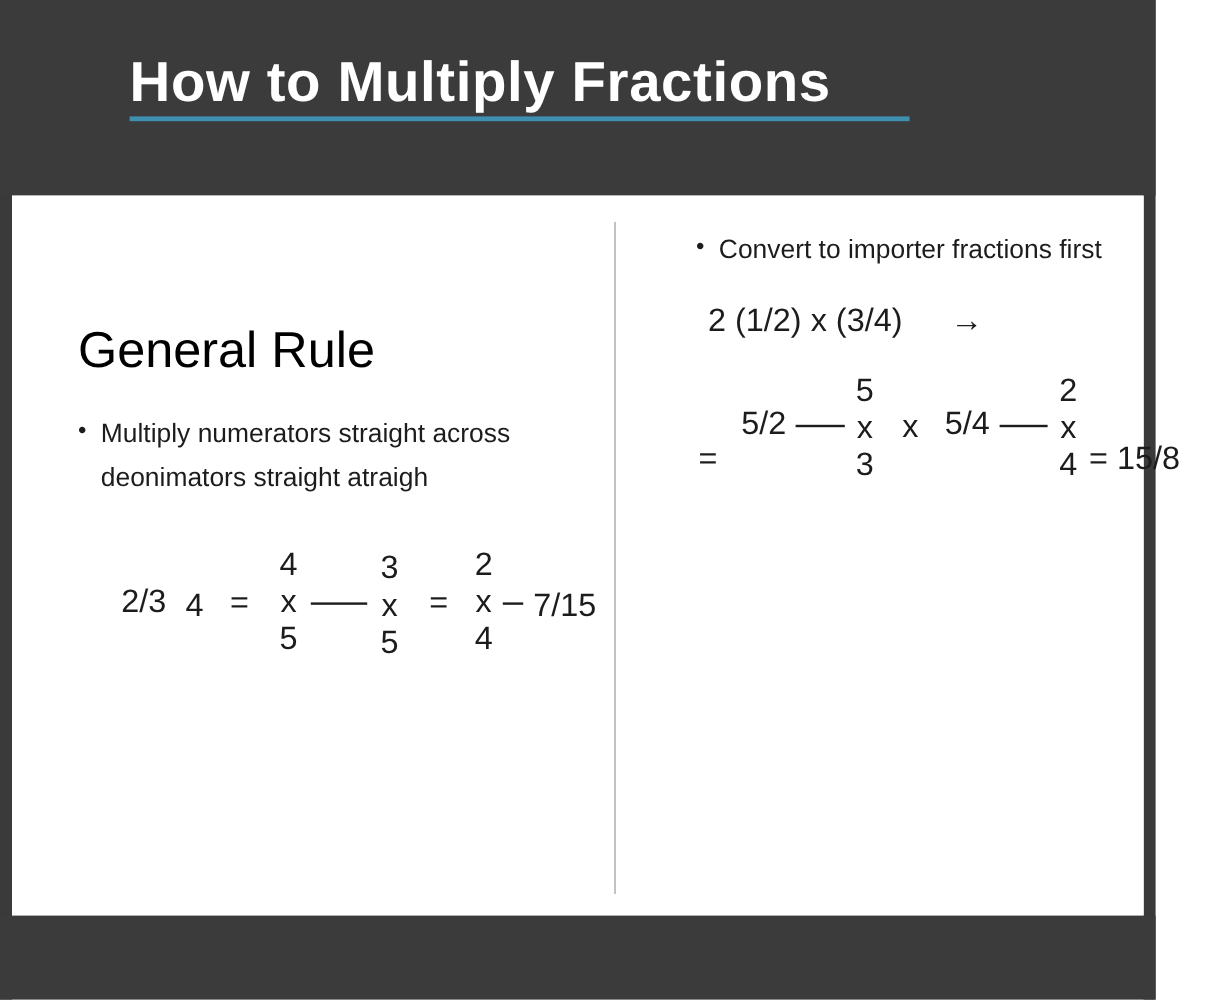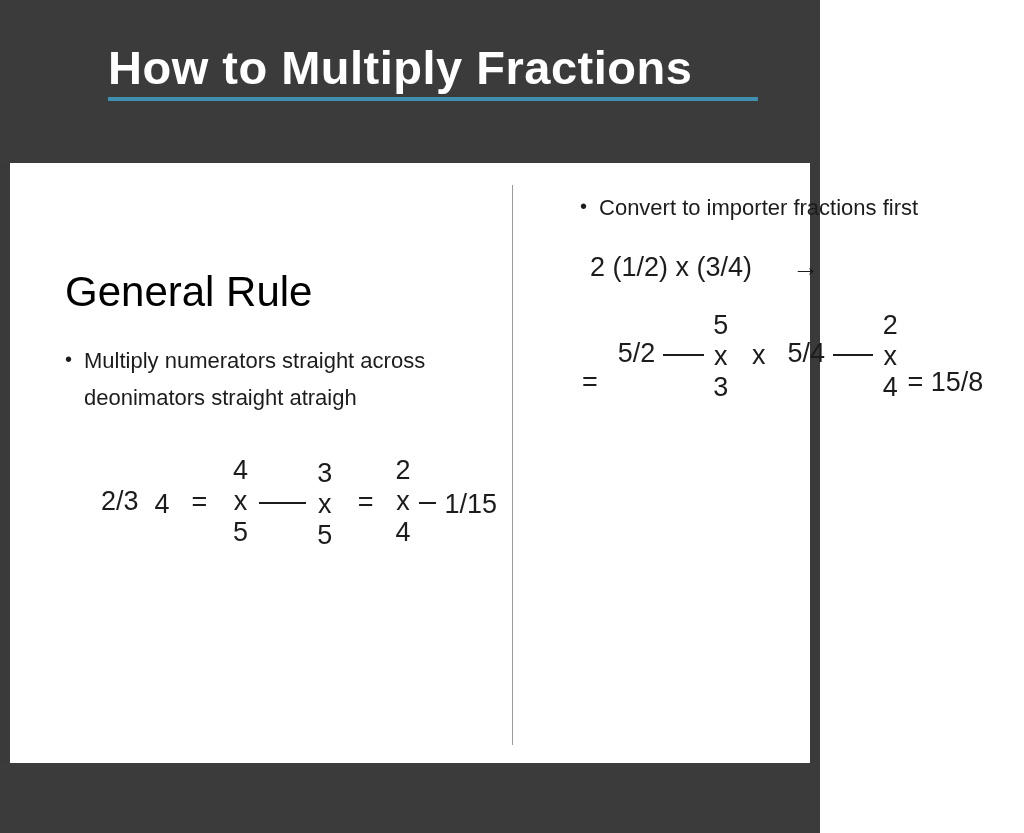--- a/index.html
+++ b/index.html
@@ -8,21 +8,21 @@
     background: #ffffff;
   }
   body {
     width: 1024px;
     height: 833px;
     font-family: "Liberation Sans", sans-serif;
     overflow: hidden;
   }
   .slide {
     position: relative;
-    width: 820px;
+    width: 963px;
     height: 833px;
     background: #ffffff;
     box-sizing: border-box;
   }
   .side-band {
     position: absolute;
     top: 0;
     bottom: 0;
     width: 10px;
     background: #3a3a3a;
@@ -218,21 +218,21 @@
         <span class="eq-op">=</span>
         <span class="frac">
           <span class="num">4 x 5</span>
           <span class="bar"></span>
           <span class="den">3 x 5</span>
         </span>
         <span class="eq-op">=</span>
         <span class="frac">
           <span class="num">2 x 4</span>
           <span class="bar"></span>
-          <span class="den">1/15</span>
+          <span class="den">7/15</span>
         </span>
       </div>
     </div>
 
     <div class="column col-right">
 
       <div class="bullet">
         <span class="dot">•</span>
         <span class="btext">Convert to importer fractions first</span>
       </div>

